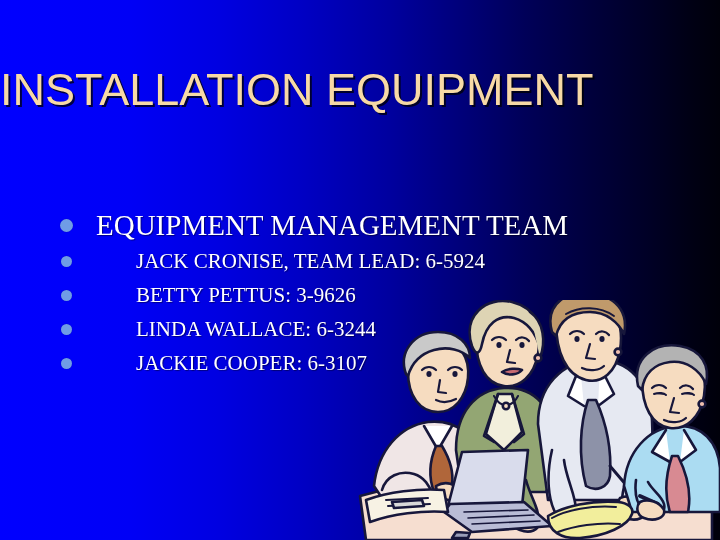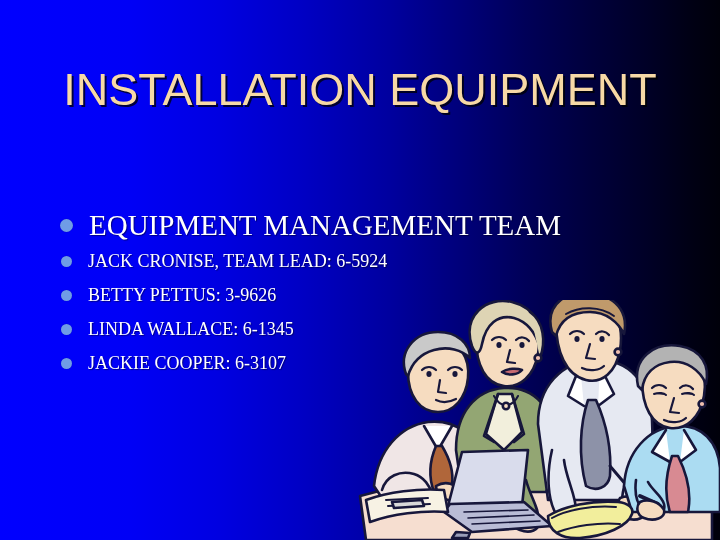--- a/index.html
+++ b/index.html
@@ -26,21 +26,21 @@
         #00000a 100%);
     font-family: "Liberation Sans", sans-serif;
   }
 
   
   #title {
     position: absolute;
     left: 0;
     top: 64px;
     width: 720px;
-    text-align: center;
+    text-align: left;
     font-family: "Liberation Sans", sans-serif;
     font-size: 45px;
     line-height: 52px;
     letter-spacing: 0px;
     color: #f7d9a6;
     text-shadow: 2px 2px 0 rgba(0,0,0,0.75);
     white-space: nowrap;
   }
 
   
@@ -59,27 +59,27 @@
     text-shadow: 1px 1px 1px rgba(0,0,0,0.45);
   }
   .blt .dot {
     flex: 0 0 auto;
     border-radius: 50%;
     background: #6f9ce6;
     box-shadow: 0 0 1px rgba(0,0,0,0.3);
   }
   .blt .txt { flex: 0 0 auto; }
 
-  .blt.lvl1 { height: 38px; }
+  .blt.lvl1 { height: 38px; gap: 7px; }
   .blt.lvl1 .dot { width: 13px; height: 13px; margin-right: 16px; margin-left: 2px; }
   .blt.lvl1 .txt { font-size: 29px; line-height: 32px; }
 
   .blt.lvl2 { height: 34px; }
   .blt.lvl2 .dot { width: 11px; height: 11px; margin-right: 16px; margin-left: 3px; }
-  .blt.lvl2 .txt { font-size: 18px; line-height: 24px; }
+  .blt.lvl2 .txt { font-size: 21px; line-height: 24px; margin-left: 48px; }
 
   
   #clipart {
     position: absolute;
     left: 352px;
     top: 300px;
     width: 368px;
     height: 240px;
   }
   #clipart svg { display: block; width: 100%; height: 100%; }
@@ -103,21 +103,21 @@
       <span class="txt">JACK CRONISE, TEAM LEAD:   6-5924</span>
     </div>
 
     <div class="blt lvl2">
       <span class="dot"></span>
       <span class="txt"> BETTY PETTUS:   3-9626</span>
     </div>
 
     <div class="blt lvl2">
       <span class="dot"></span>
-      <span class="txt">LINDA WALLACE:   6-1345</span>
+      <span class="txt">LINDA WALLACE:   6-3244</span>
     </div>
 
     <div class="blt lvl2">
       <span class="dot"></span>
       <span class="txt">JACKIE COOPER:  6-3107</span>
     </div>
 
   </div>
 
   <div id="clipart">

